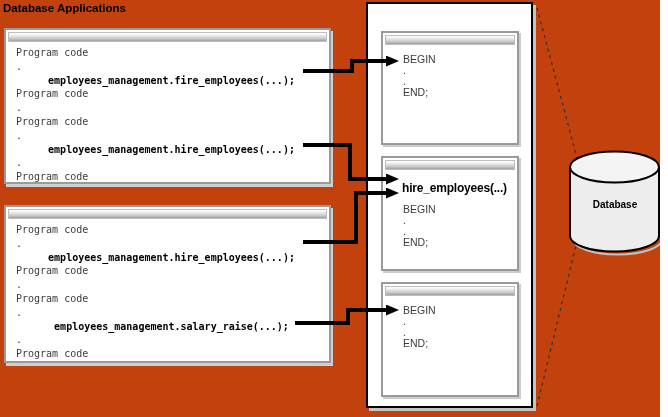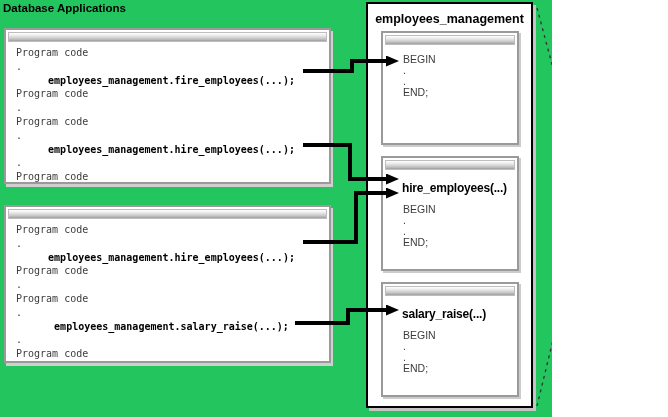--- a/index.html
+++ b/index.html
@@ -1,18 +1,18 @@
 <!DOCTYPE html>
 <html><head>
 <meta charset="utf-8">
 <style>
   * { margin:0; padding:0; box-sizing:border-box; }
   body { background:#fff; }
   .canvas {
-    position:relative; width:552px; height:417px; background:#22c55e;
+    position:relative; width:660px; height:417px; background:#c2410c;
     font-family:"Liberation Sans", sans-serif; overflow:hidden;padding-left:38px;
   }
   .apps-title {
     position:absolute; left:3px; top:2px;
     font-size:11.5px; font-weight:bold; color:#000;
   }
   
   .panel {
     position:absolute; left:4px; width:327px;
     border:2px solid #9a9a9a; background:#fff; padding:2px;
@@ -77,36 +77,34 @@
     <div class="panel-header"></div>
     <div class="panel-body"><div class="code-line">Program code</div><div class="code-line">.</div><div class="code-line bold">employees_management.fire_employees(...);</div><div class="code-line">Program code</div><div class="code-line">.</div><div class="code-line">Program code</div><div class="code-line">.</div><div class="code-line bold">employees_management.hire_employees(...);</div><div class="code-line">.</div><div class="code-line">Program code</div></div>
   </div>
 
   <div class="panel" style="top:205px; height:158px;">
     <div class="panel-header"></div>
     <div class="panel-body"><div class="code-line">Program code</div><div class="code-line">.</div><div class="code-line bold">employees_management.hire_employees(...);</div><div class="code-line">Program code</div><div class="code-line">.</div><div class="code-line">Program code</div><div class="code-line">.</div><div class="code-line bold">employees_management.salary_raise(...);</div><div class="code-line">.</div><div class="code-line">Program code</div></div>
   </div>
 
   <div class="package-box">
-    <div class="package-title">employees_management</div>
 
     <div class="subprogram" style="top:27px; height:114px;">
       <div class="sub-header"></div>
       <div class="sub-body"><div>BEGIN</div><div>.</div><div>.</div><div>END;</div></div>
     </div>
 
     <div class="subprogram" style="top:152px; height:115px;">
       <div class="sub-header"></div>
       <div class="sub-title">hire_employees(...)</div>
       <div class="sub-body"><div>BEGIN</div><div>.</div><div>.</div><div>END;</div></div>
     </div>
 
     <div class="subprogram" style="top:278px; height:115px;">
       <div class="sub-header"></div>
-      <div class="sub-title">salary_raise(...)</div>
       <div class="sub-body"><div>BEGIN</div><div>.</div><div>.</div><div>END;</div></div>
     </div>
   </div>
 
   <svg class="overlay" width="668" height="417" viewBox="0 0 668 417">
     <defs>
       <marker id="ah" markerUnits="userSpaceOnUse" markerWidth="14" markerHeight="12" refX="1" refY="5.5" orient="auto">
         <polygon points="0,0 13,5.5 0,11" fill="#000"></polygon>
       </marker>
     </defs>

